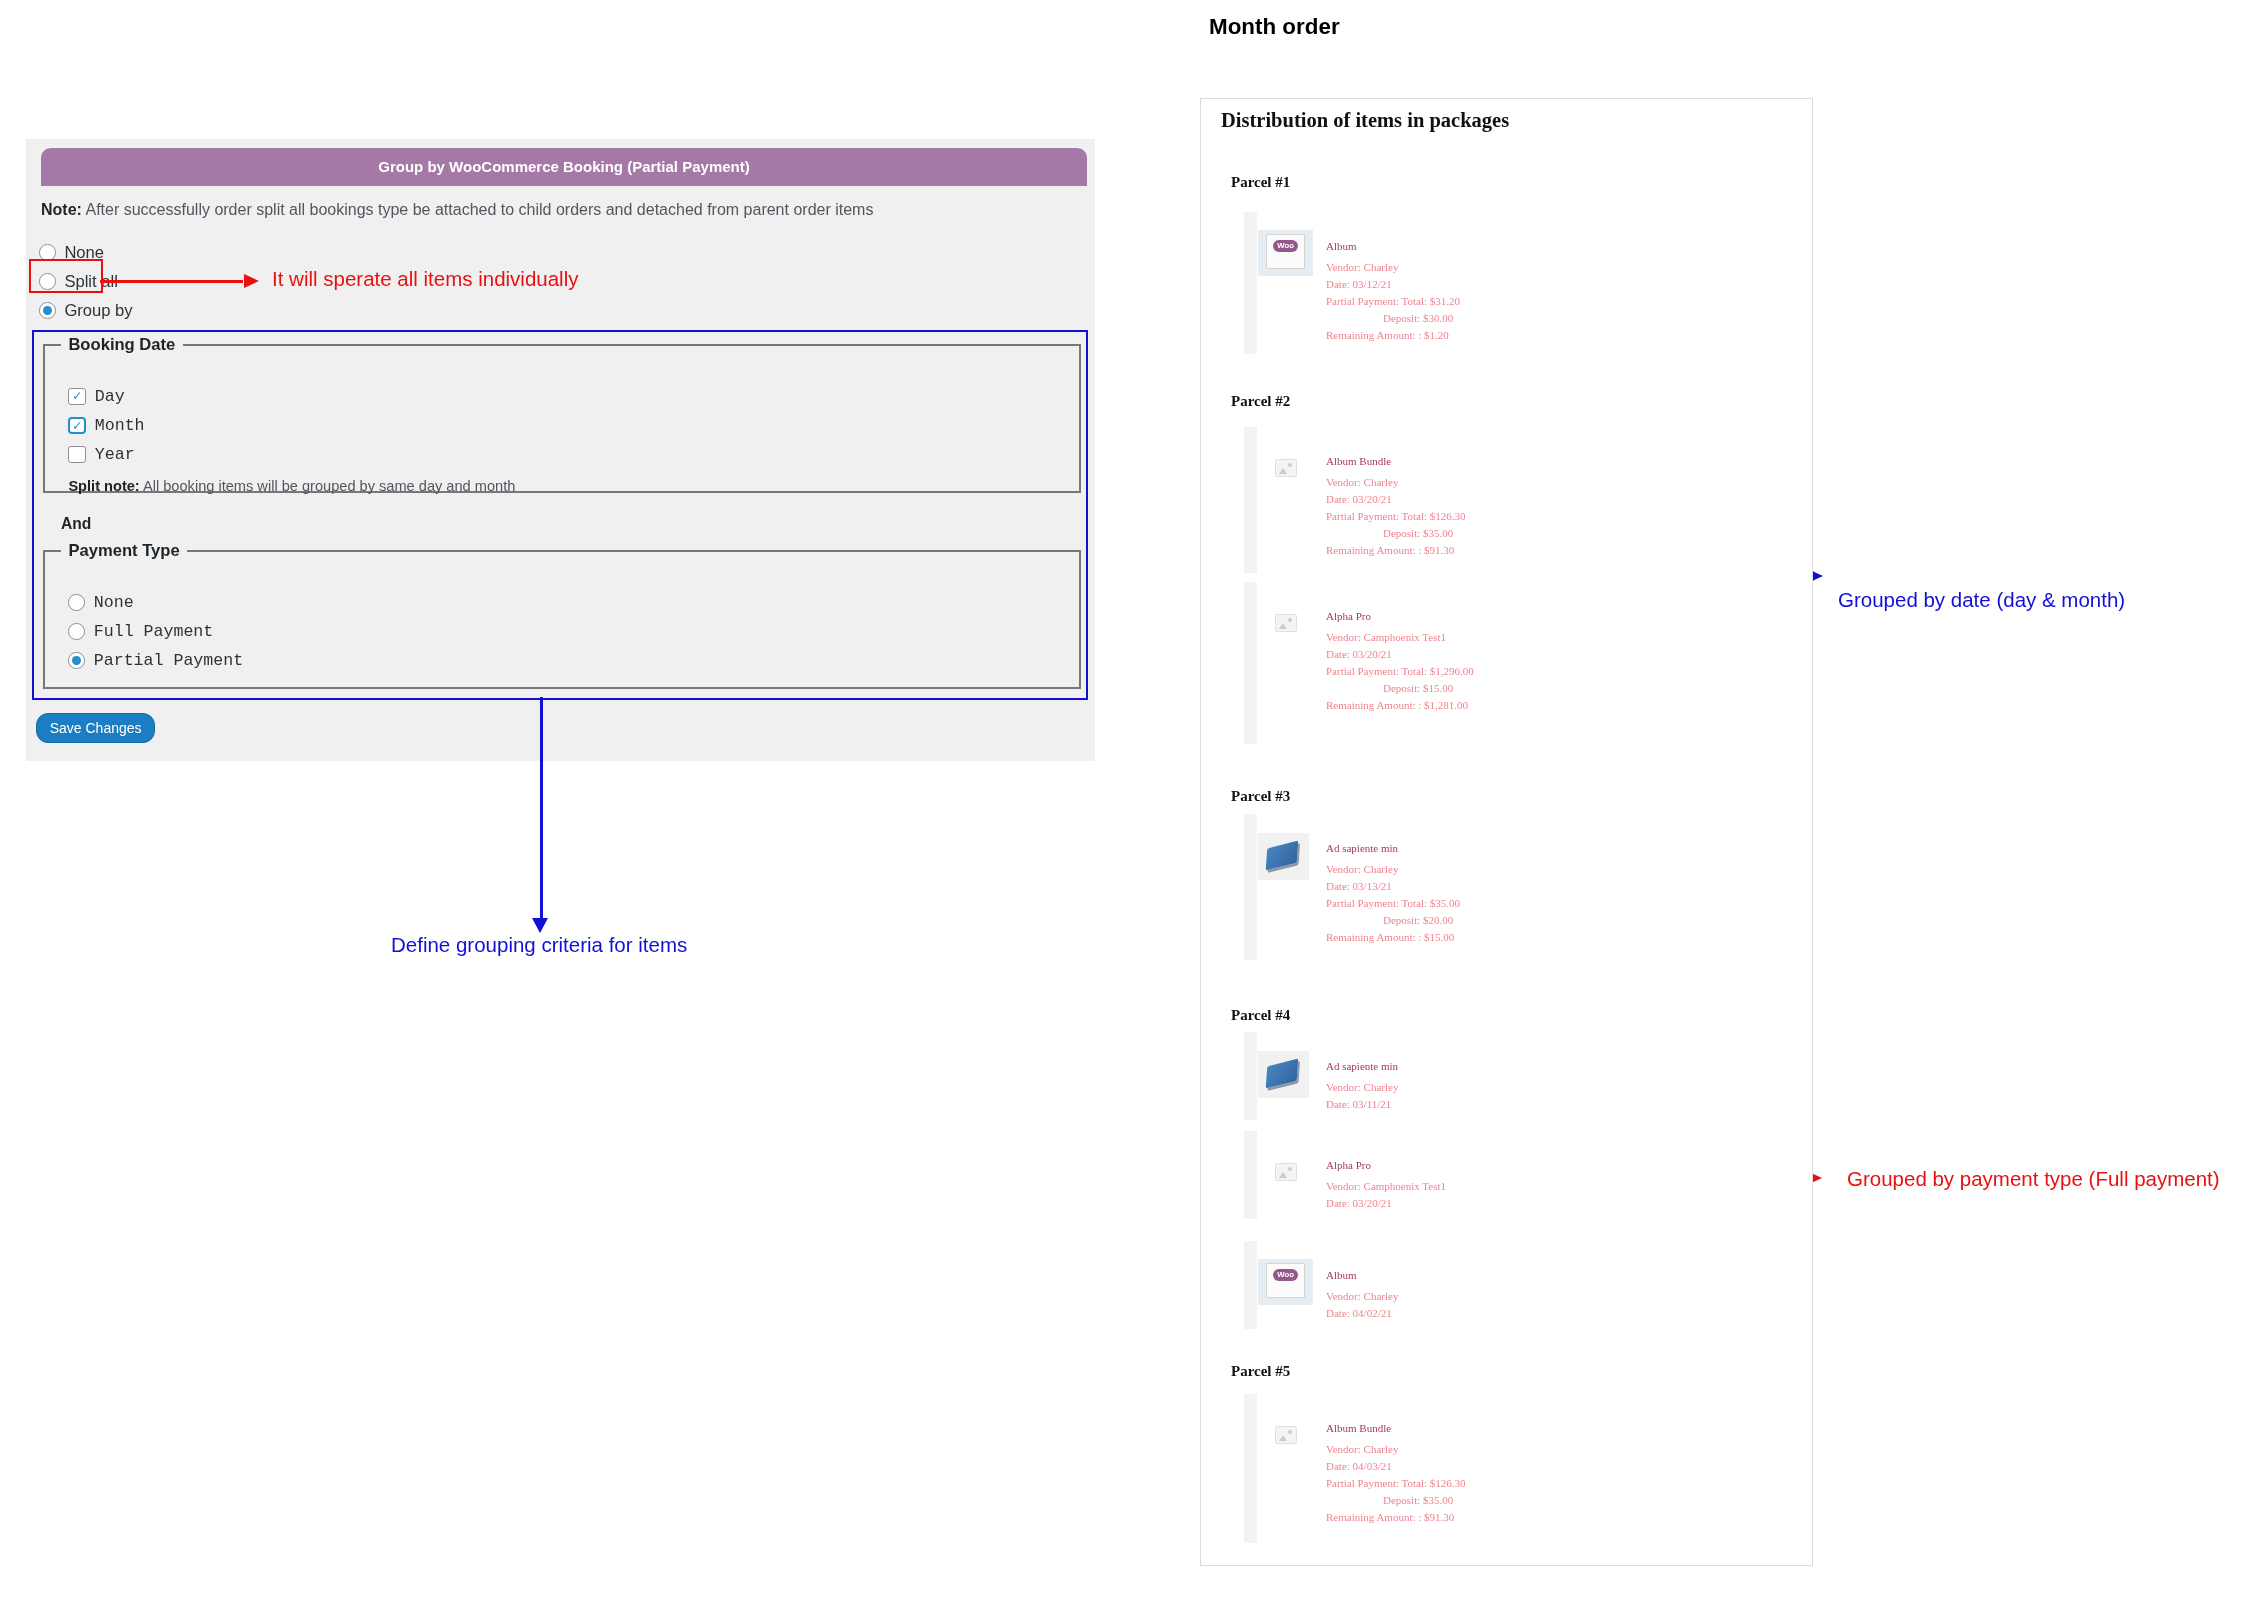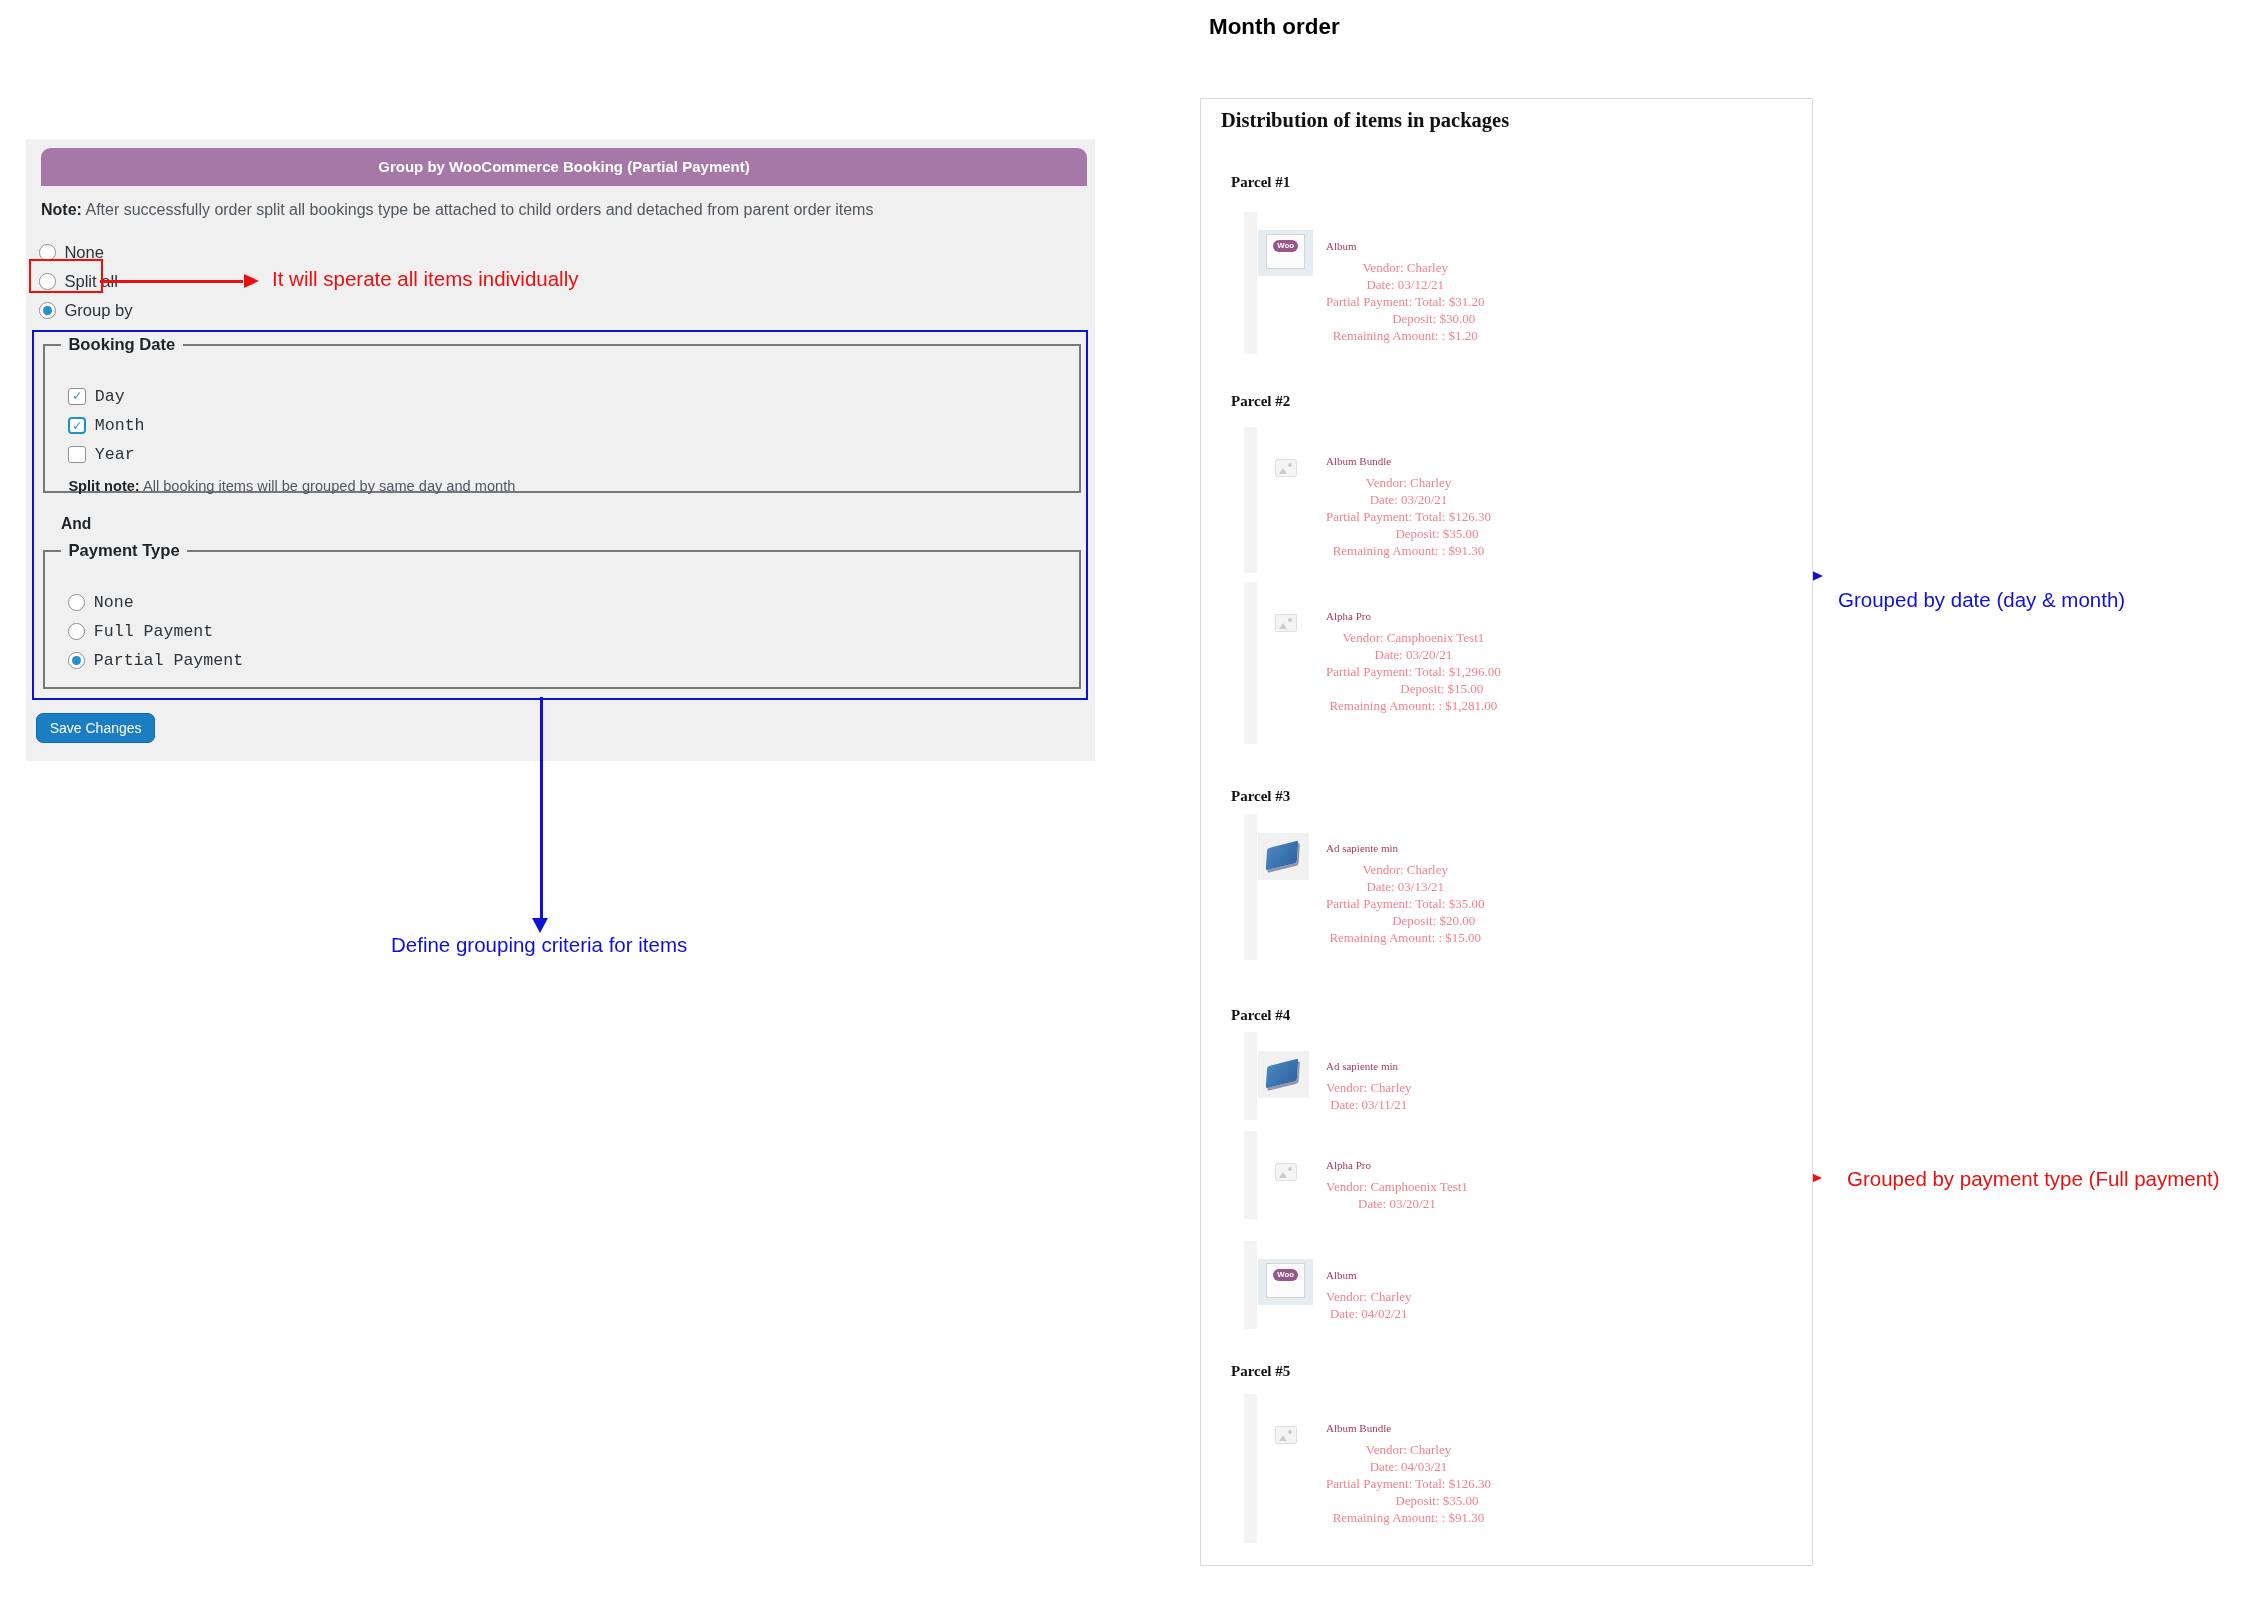--- a/index.html
+++ b/index.html
@@ -30,21 +30,21 @@
   .grp-fieldset{position:absolute;border:2px solid #777;margin:0;padding:0;background:transparent;}
   .grp-fieldset legend{margin-left:15.6px;padding:0 7.8px;font-size:16.6px;font-weight:bold;color:#1d2327;}
   #bookingFieldset{left:43px;top:335px;width:1034px;height:154px;}
   #paymentFieldset{left:43px;top:541px;width:1034px;height:144px;}
   .fs-list{position:absolute;left:23.4px;top:27px;display:flex;flex-direction:column;font-family:Liberation Mono, monospace;}
   .fs-list .opt-row{height:29px;}
   .split-note{position:absolute;left:23.4px;top:123px;font-size:14.6px;color:#50575e;}
   .split-note b{color:#1d2327;}
   .and-label{position:absolute;left:61px;top:515px;font-size:15.6px;font-weight:bold;color:#1d2327;}
   .save-btn{position:absolute;left:36px;top:713px;height:30px;padding:0 12.7px;background:#1b7ec2;
-            color:#fff;border:1px solid #166ba6;border-radius:7px;font-size:14px;
+            color:#fff;border:1px solid #166ba6;border-radius:12px;font-size:14px;
             font-family:"Liberation Sans",sans-serif;cursor:pointer;}
 
   
   .ann{position:absolute;font-size:20.5px;white-space:nowrap;text-align:right;}
   .ann.red{color:#ea1010;}
   .ann.blue{color:#1111d6;}
   .red-box{position:absolute;left:29px;top:259px;width:70px;height:30px;border:2.9px solid #ea1010;}
   .hline{position:absolute;height:2.9px;}
   .vline{position:absolute;width:2.9px;}
   .red-fill{background:#ea1010;}
@@ -62,21 +62,21 @@
   .order-card{position:absolute;left:1200px;top:98px;width:611px;height:1466px;background:#fff;
               border:1px solid #dcdcde;}
   .card-title{position:absolute;left:1221px;top:109px;font-family:"Liberation Serif",serif;
               font-size:20.5px;font-weight:bold;color:#111;}
   .parcel-heading{position:absolute;left:1231px;font-family:"Liberation Serif",serif;
               font-size:15px;font-weight:bold;color:#111;}
   .order-item{position:absolute;left:1244px;width:546px;}
   .order-item .bar{position:absolute;left:0;top:0;width:12.7px;height:100%;background:#f3f3f3;}
   .itext{position:absolute;left:82px;top:28px;font-family:"Liberation Serif",serif;}
   .ititle{font-size:11px;color:#a63a57;margin-bottom:6.8px;cursor:pointer;}
-  .iline{font-size:13px;line-height:17px;color:#f0828f;text-align:center;}
+  .iline{font-size:11px;line-height:17px;color:#f0828f;}
   .iline.indent{padding-left:57px;}
 
   
   .thumb{position:absolute;}
   .thumb.woo-album{left:13.7px;top:17.6px;width:55px;height:46px;background:#e6edf2;}
   .thumb.woo-album::before{content:"";position:absolute;left:8.8px;top:4.9px;width:37px;height:33px;
         background:#fbfbfb;border:1px solid #d5d5d5;}
   .thumb.woo-album::after{content:"Woo";position:absolute;left:15.6px;top:10.7px;background:#96588a;
         color:#fff;font-size:7.8px;font-weight:bold;font-family:"Liberation Sans",sans-serif;
         padding:1px 3.9px 2px 3.9px;border-radius:5.9px;}

